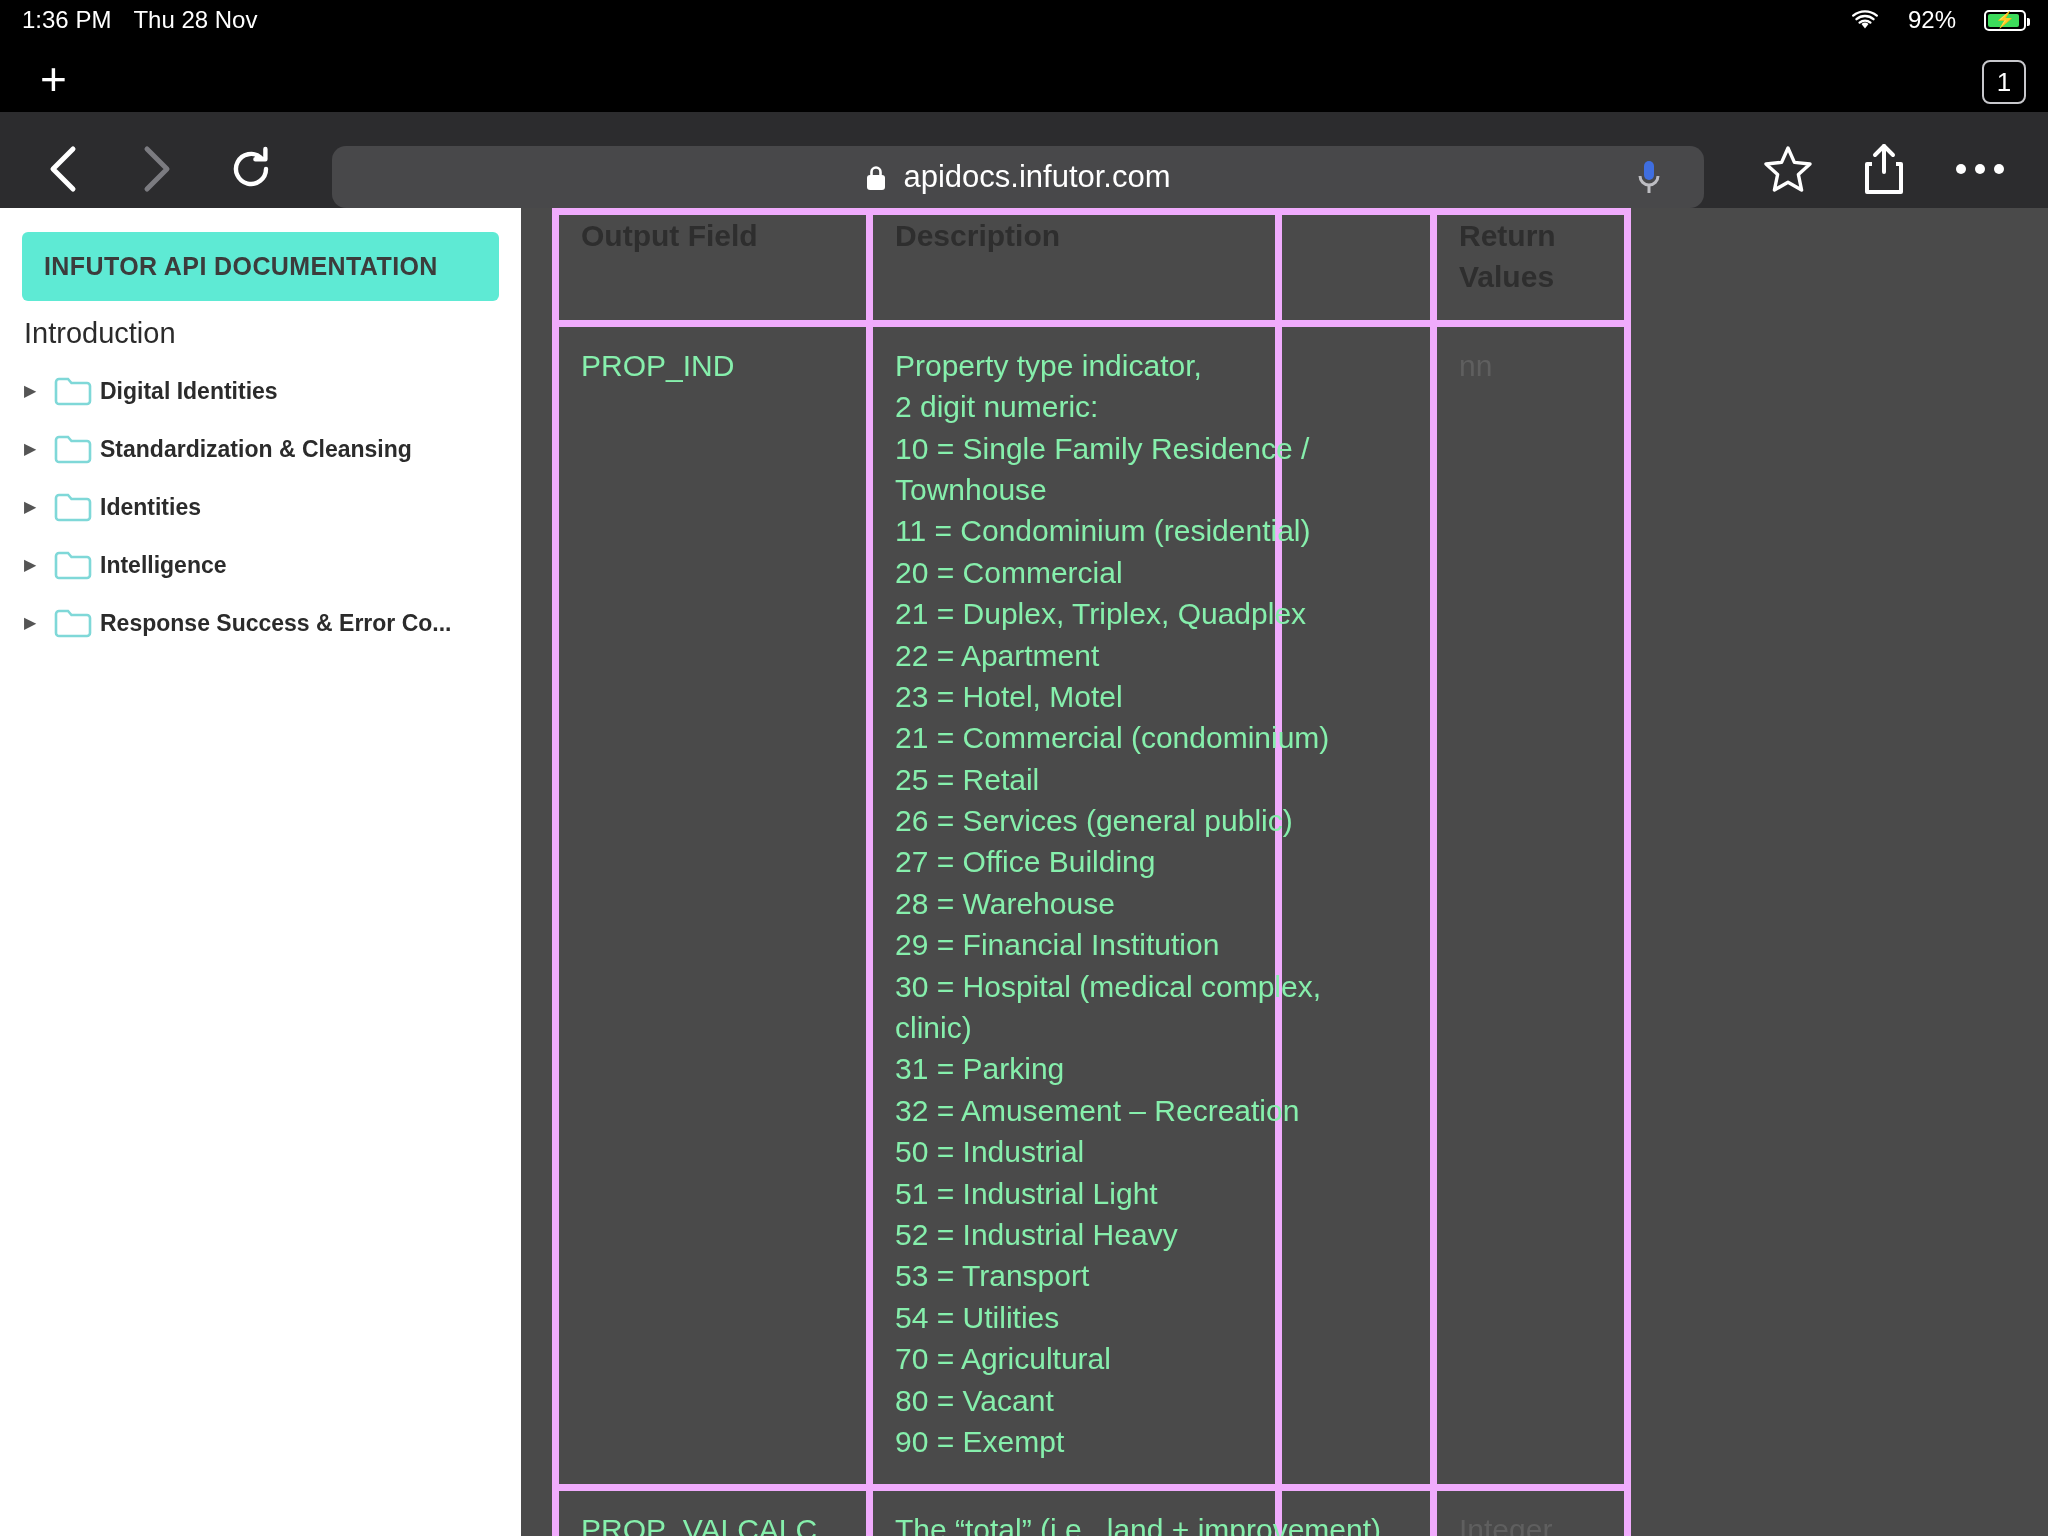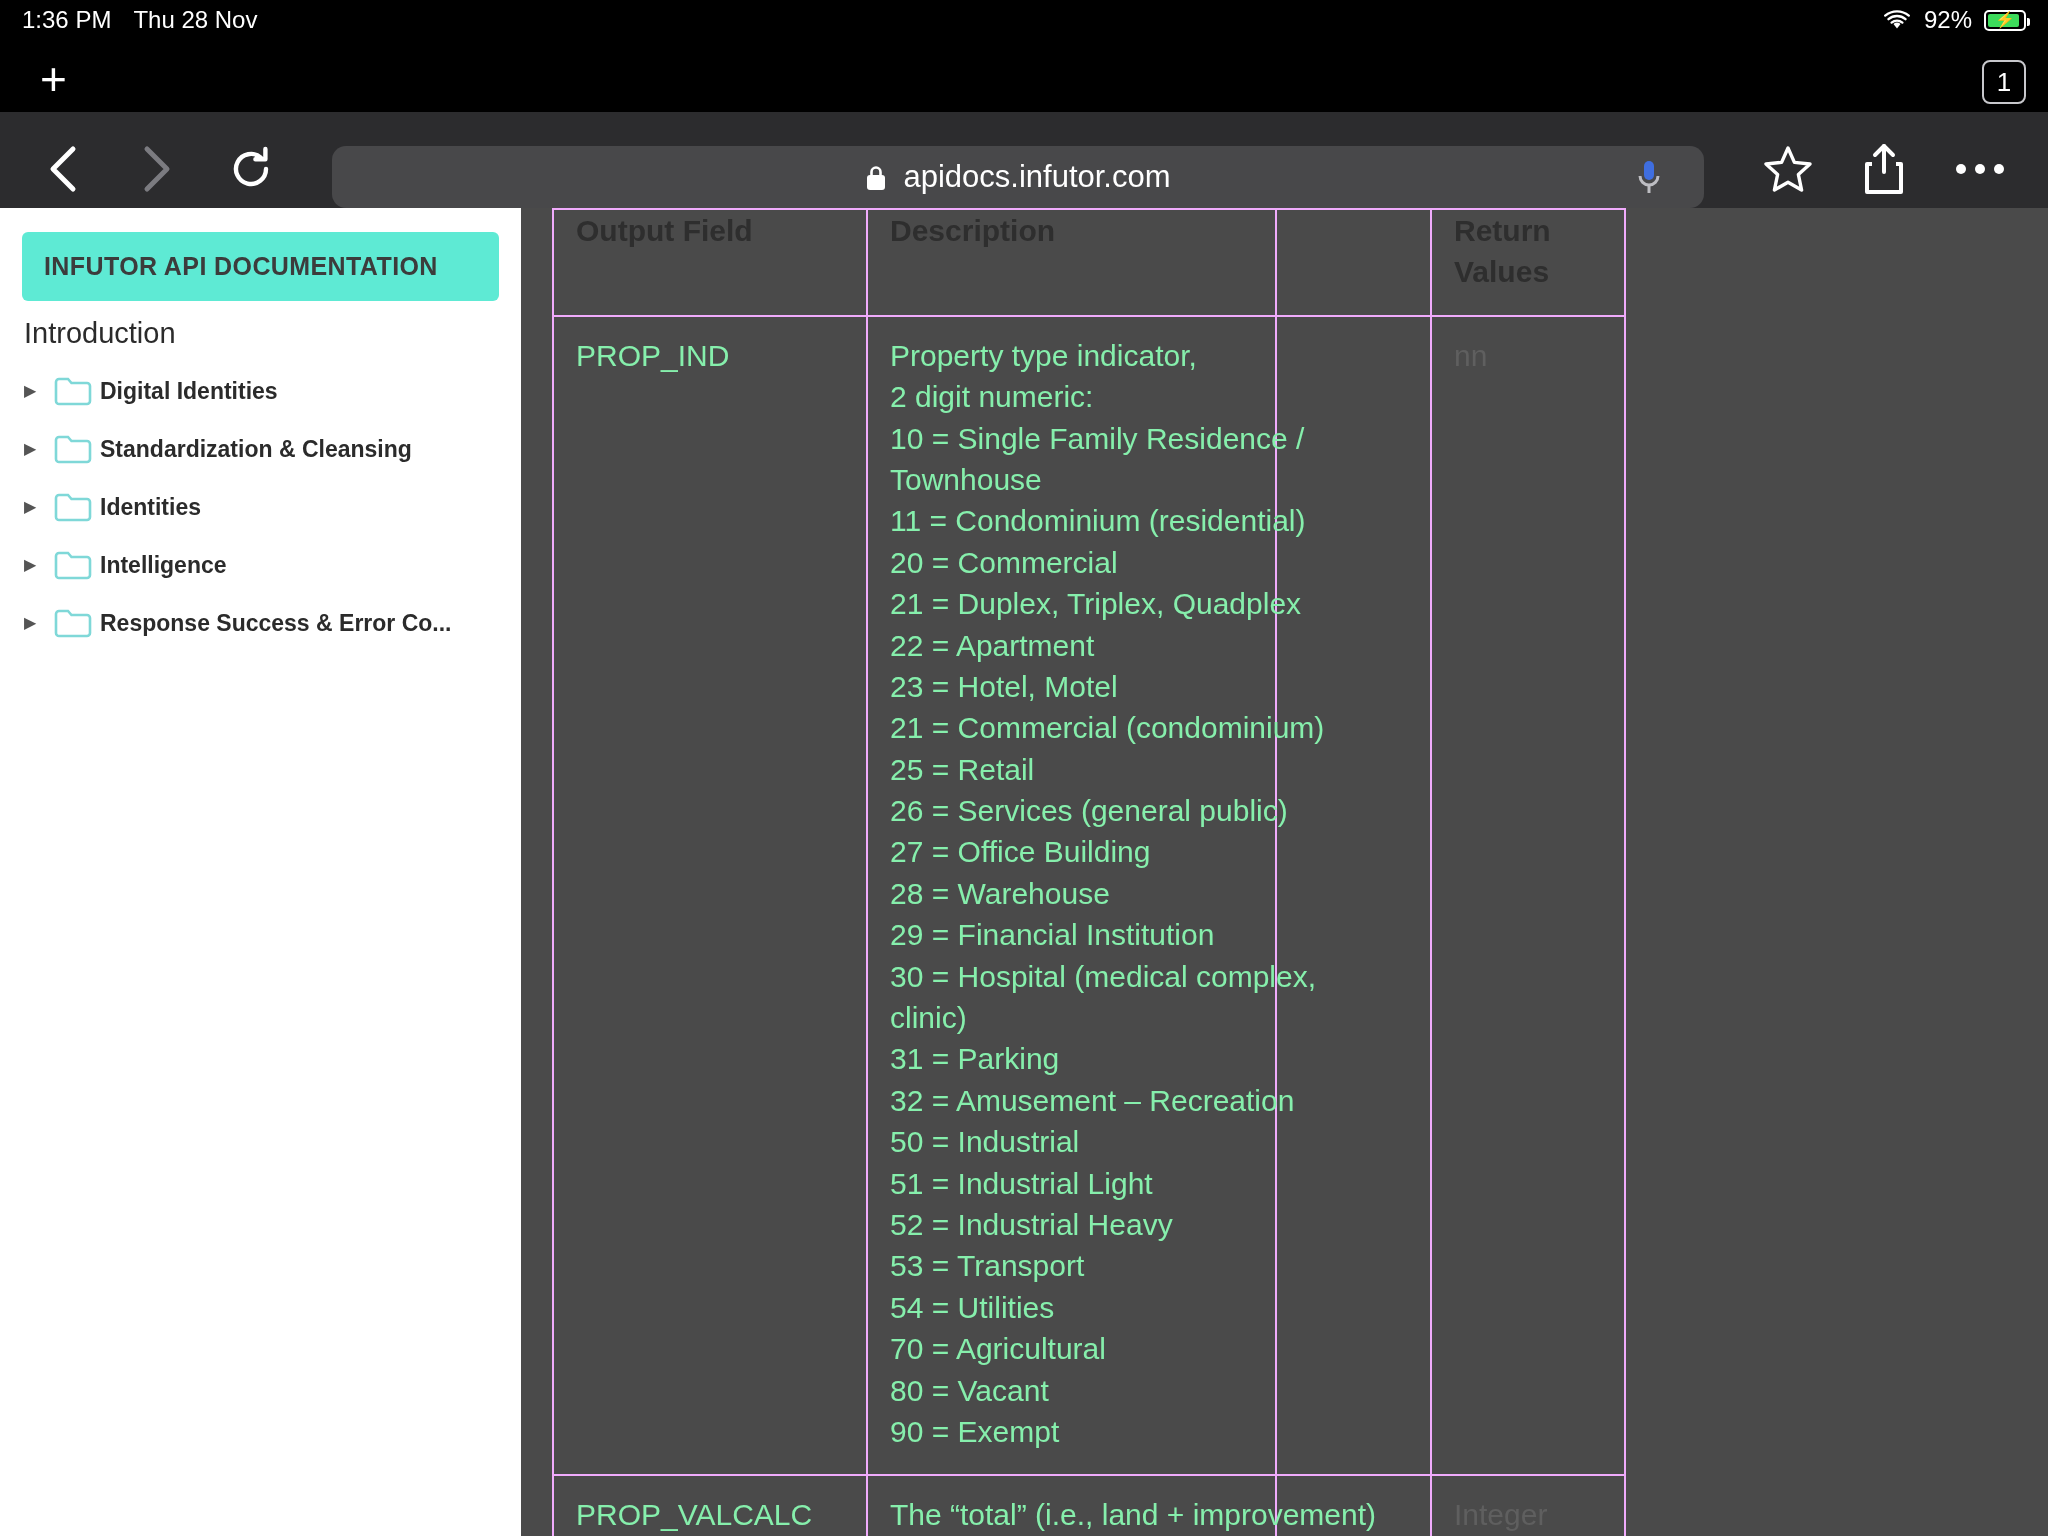--- a/index.html
+++ b/index.html
@@ -14,21 +14,21 @@
   .statusbar {
     height:40px;
     display:flex;
     align-items:center;
     color:#fff;
     font-size:24px;
     padding:0 22px;
     background:#000;
   }
   .status-left { display:flex; align-items:center; gap:22px; }
-  .status-right { margin-left:auto; display:flex; align-items:center; gap:12px; }
+  .status-right { margin-left:auto; display:flex; align-items:center; gap:28px; }
   .wifi-icon { display:inline-block; width:30px; height:22px; position:relative; }
   .wifi-icon svg { position:absolute; top:0; left:0; }
   .batt-pct { font-size:24px; }
   .batt {
     width:42px; height:21px; border:2px solid #fff; border-radius:5px;
     position:relative; display:flex; align-items:center; padding:2px;
   }
   .batt::after {
     content:""; position:absolute; right:-6px; top:6px;
     width:3px; height:8px; background:#fff; border-radius:0 2px 2px 0;
@@ -147,21 +147,21 @@
   }
   table.doc {
     border-collapse:collapse; width:1072px; margin-left:31px;
     table-layout:fixed; background:transparent;
   }
   table.doc col.c1 { width:314px; }
   table.doc col.c2 { width:409px; }
   table.doc col.c3 { width:155px; }
   table.doc col.c4 { width:194px; }
   table.doc th, table.doc td {
-    border:2px solid #f0abfc; vertical-align:top;
+    border:7px solid #f0abfc; vertical-align:top;
     padding:18px 22px 22px 22px;
     font-size:30px; line-height:1.38;
   }
   table.doc th {
     text-align:left; font-weight:bold; color:#2e2e2e;
     background:transparent;
   }
   table.doc thead th { padding-top:0; height:80px; }
   .cell-dark { color:#86efac; }
   .cell-mid { color:#5f5f5f; }

